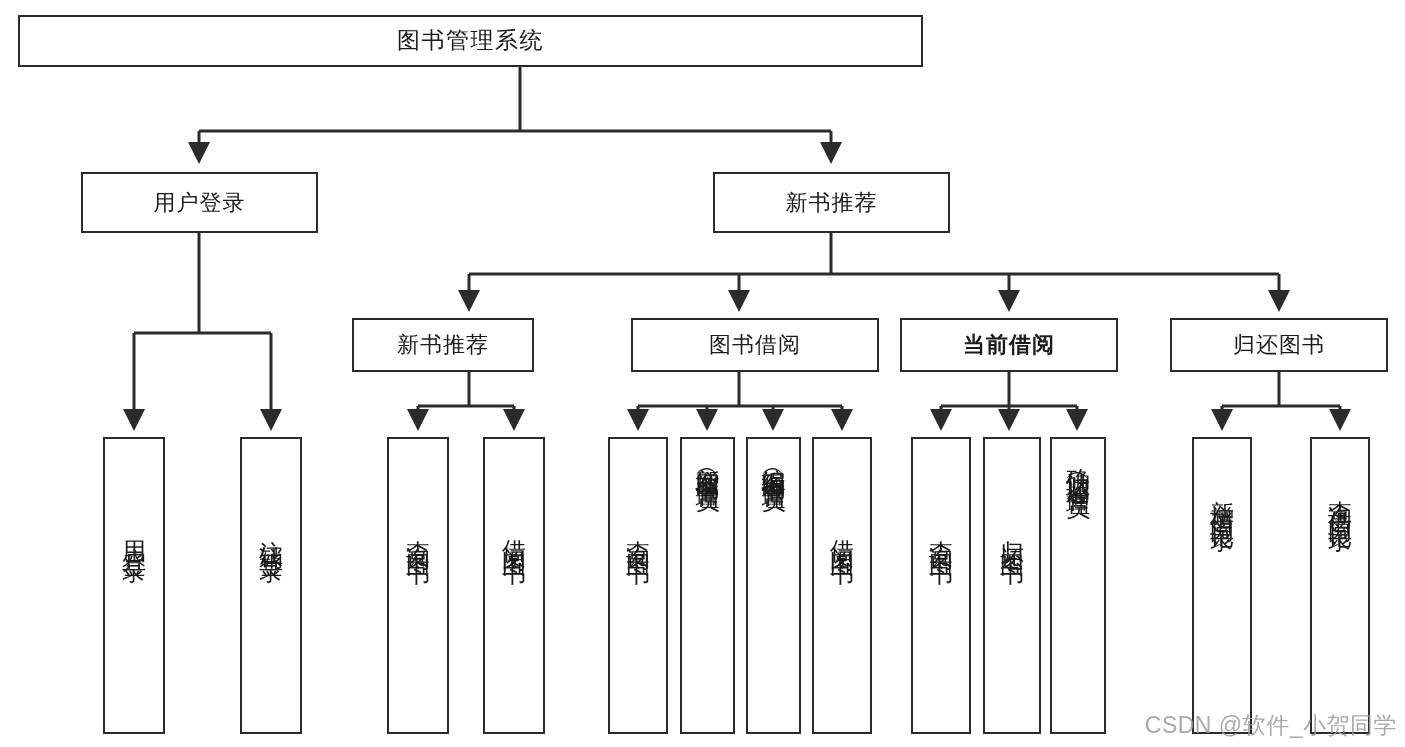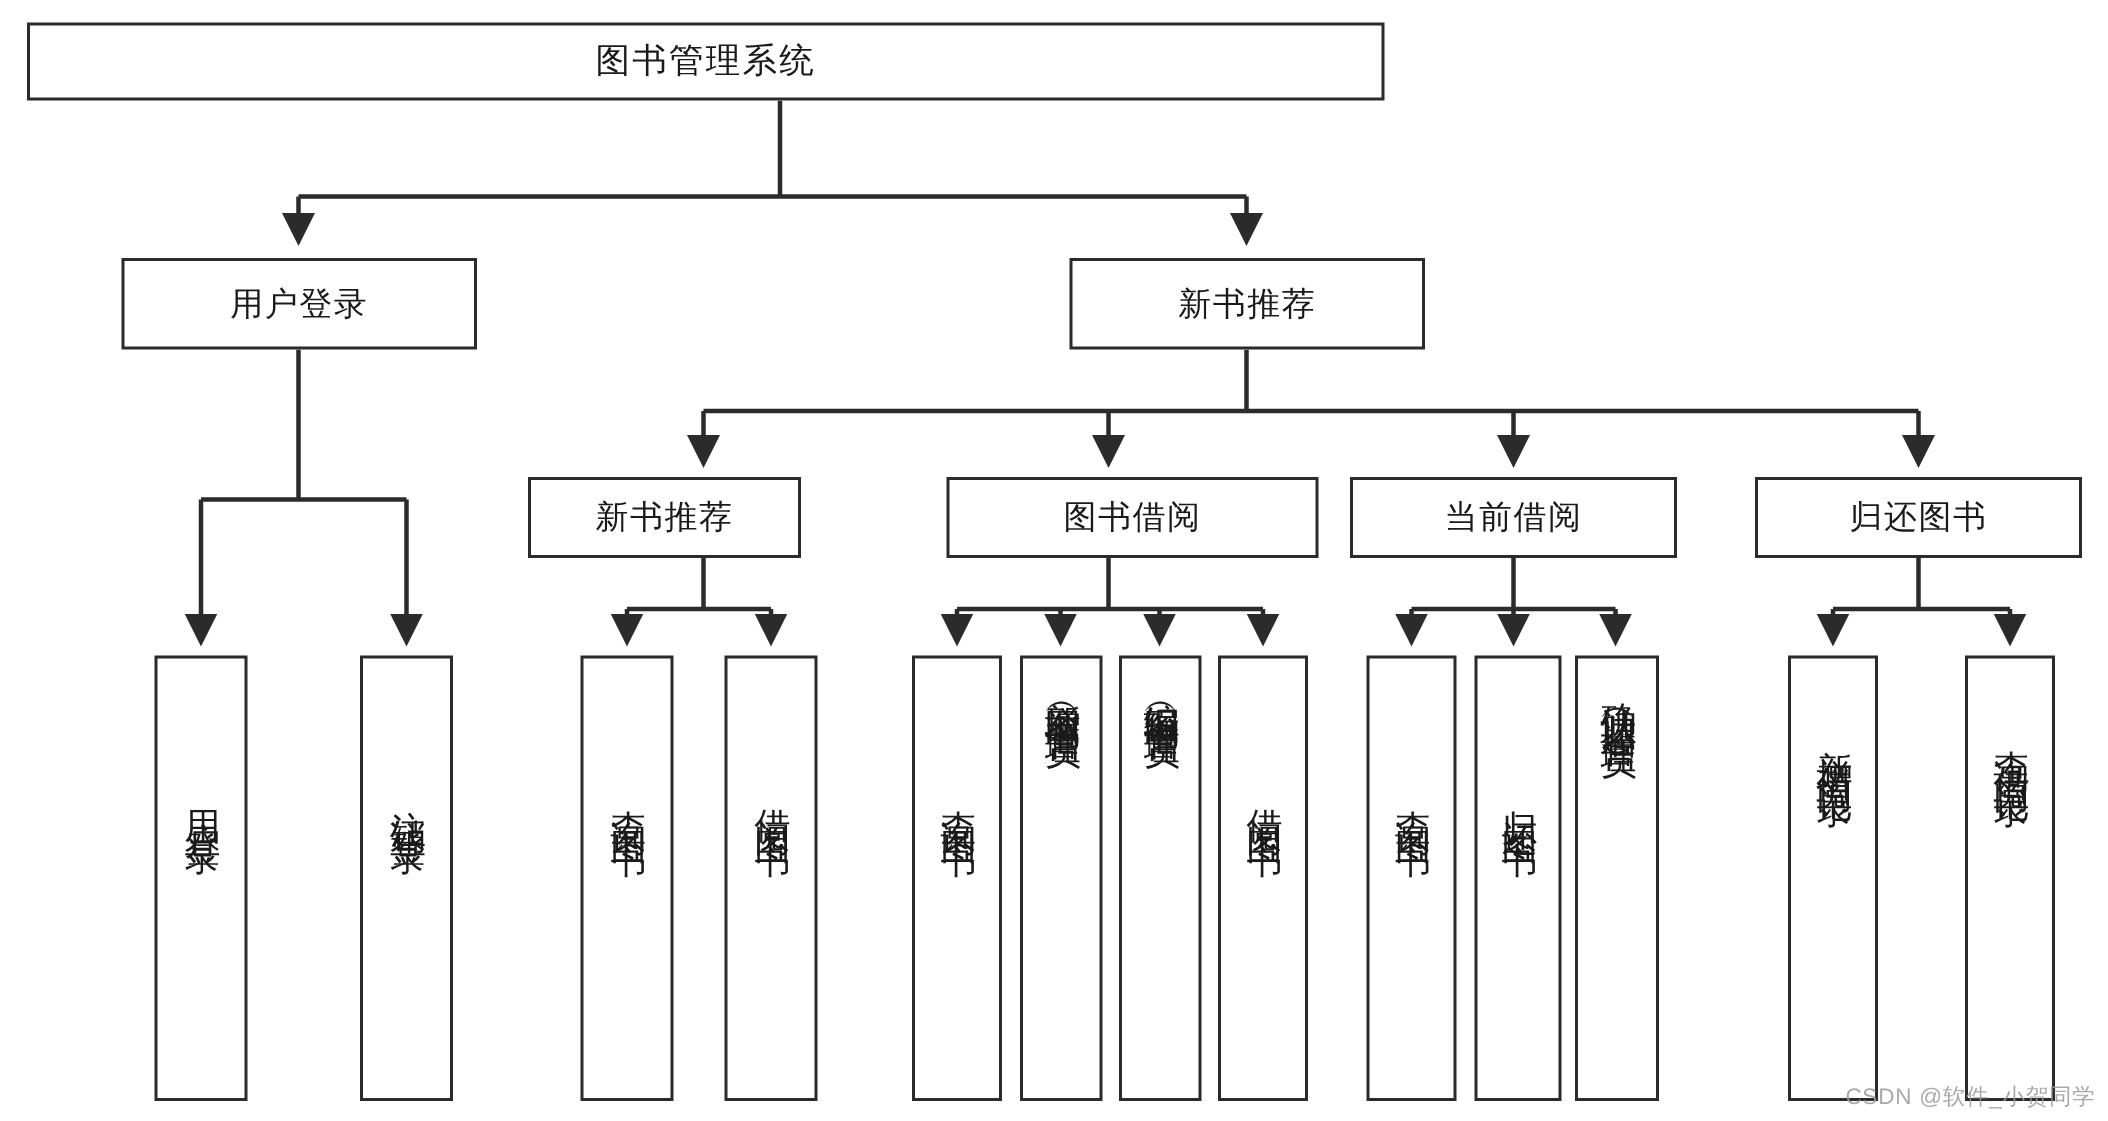--- a/index.html
+++ b/index.html
@@ -56,21 +56,21 @@
     font-size:24px;
     letter-spacing:7px;
     line-height:1;
     white-space:nowrap;
     max-height:100%;
   }
   .watermark{
     position:absolute;
     right:8px;
     bottom:6px;
-    font-size:15px;
+    font-size:23px;
     color:#9b9b9b;
     letter-spacing:0.5px;
     white-space:nowrap;
     opacity:.85;
   }
 </style>
 </head>
 <body>
 
 <div id="canvas">
@@ -135,21 +135,21 @@
   <div class="node h-node" style="left:713px;top:172px;width:237px;height:61px;">
     <span class="lbl">新书推荐</span>
   </div>
 
   <div class="node h-node" style="left:352px;top:318px;width:182px;height:54px;">
     <span class="lbl">新书推荐</span>
   </div>
   <div class="node h-node" style="left:631px;top:318px;width:248px;height:54px;">
     <span class="lbl">图书借阅</span>
   </div>
-  <div class="node h-node" style="left:900px;top:318px;width:218px;height:54px;">
+  <div class="node h-node" style="left:900px;top:318px;width:218px;height:54px;font-weight:bold;">
     <span class="lbl">当前借阅</span>
   </div>
   <div class="node h-node" style="left:1170px;top:318px;width:218px;height:54px;">
     <span class="lbl">归还图书</span>
   </div>
 
   <div class="node v-node" style="left:103px;top:437px;width:62px;height:297px;padding-top:82px;">
     <span class="lbl">用户登录</span>
   </div>
   <div class="node v-node" style="left:240px;top:437px;width:62px;height:297px;padding-top:82px;">

